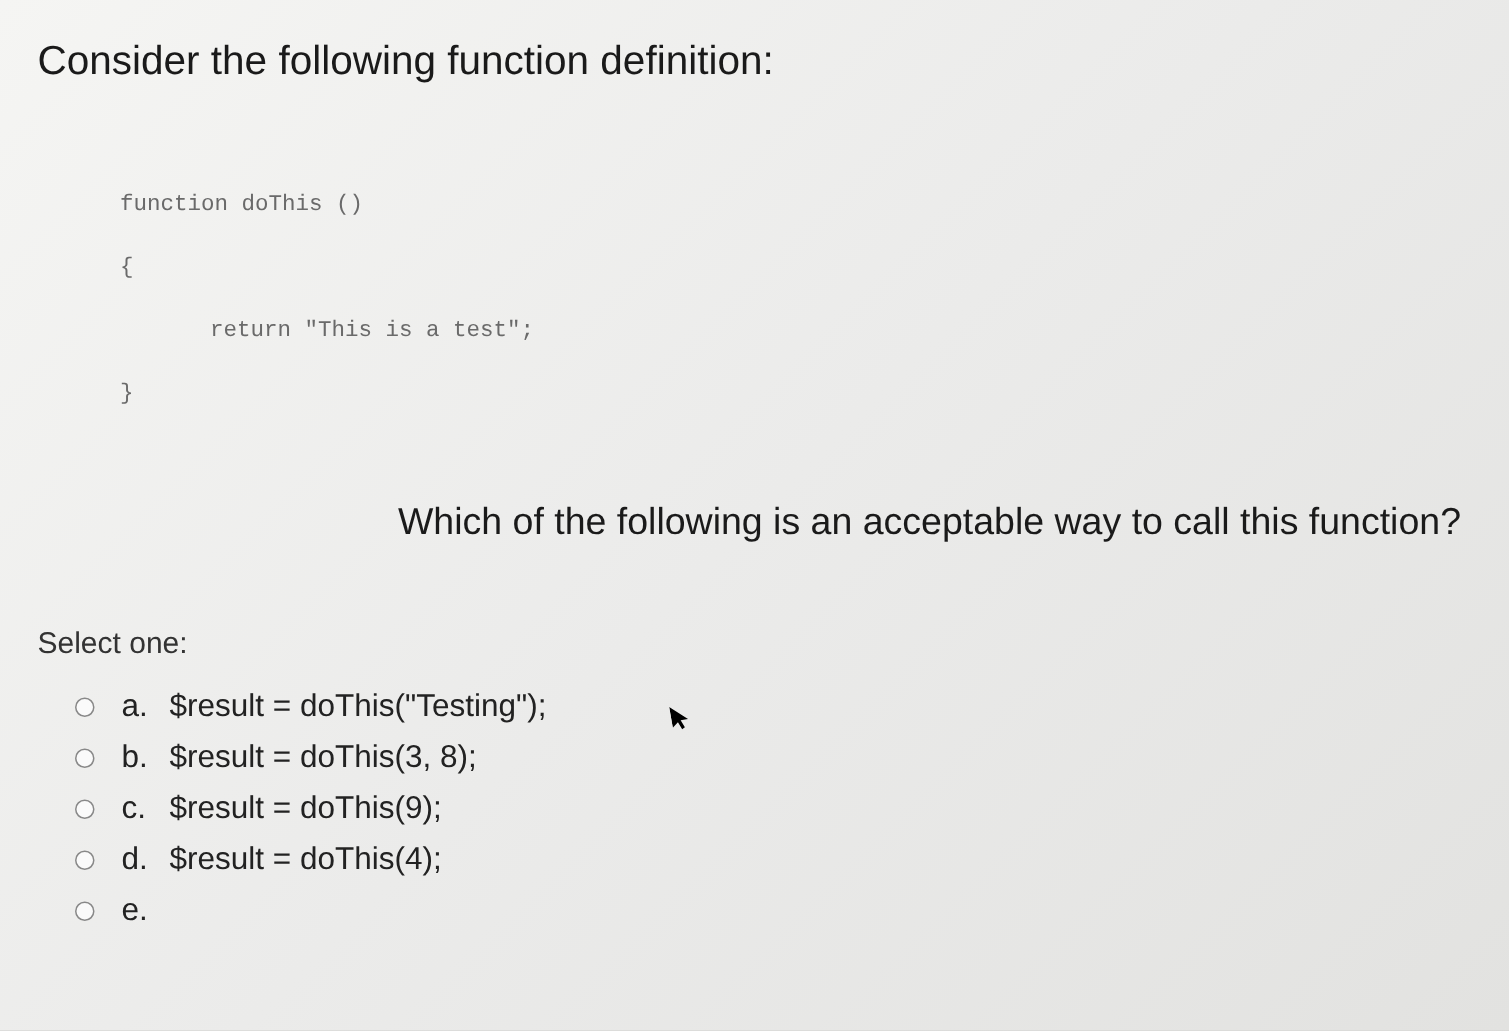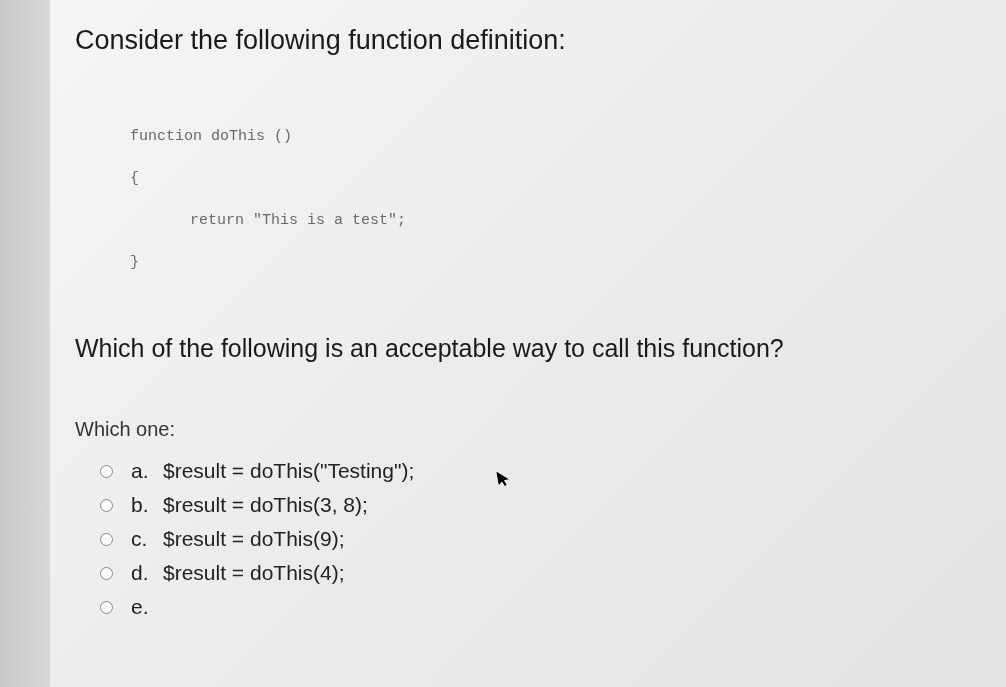--- a/index.html
+++ b/index.html
@@ -10,21 +10,20 @@
     body {
       font-family: Arial, Helvetica, sans-serif;
       background: #d8d8d6;
       width: 1006px;
       height: 687px;
       overflow: hidden;
       position: relative;
     }
     .page {
       background: linear-gradient(135deg, #f5f5f3 0%, #ebebea 50%, #e2e2e0 100%);
-      margin-left: 50px;
       padding: 20px 32px 20px 25px;
       height: 100%;
       position: relative;
     }
     .page::before {
       content: '';
       position: absolute;
       left: -50px;
       top: 0;
       bottom: 0;
@@ -54,20 +53,21 @@
     }
     .code-line.indent-2 {
       padding-left: 60px;
     }
     .question-text {
       font-size: 25px;
       font-weight: 400;
       color: #1a1a1a;
       margin-bottom: 55px;
       margin-top: 35px;
+      text-align: right;
     }
     .select-label {
       font-size: 20px;
       color: #333;
       margin-bottom: 18px;
     }
     .options {
       margin-left: 25px;
     }
     .option {
@@ -111,21 +111,21 @@
 
   <div class="code-block">
     <div class="code-line indent-1">function doThis ()</div>
     <div class="code-line indent-1">{</div>
     <div class="code-line indent-2">return "This is a test";</div>
     <div class="code-line indent-1">}</div>
   </div>
 
   <div class="question-text">Which of the following is an acceptable way to call this function?</div>
 
-  <div class="select-label">Which one:</div>
+  <div class="select-label">Select one:</div>
 
   <div class="options">
     <div class="option">
       <div class="radio"></div>
       <span class="option-letter">a.</span>
       <span class="option-text">$result = doThis("Testing");</span>
     </div>
     <div class="option">
       <div class="radio"></div>
       <span class="option-letter">b.</span>

